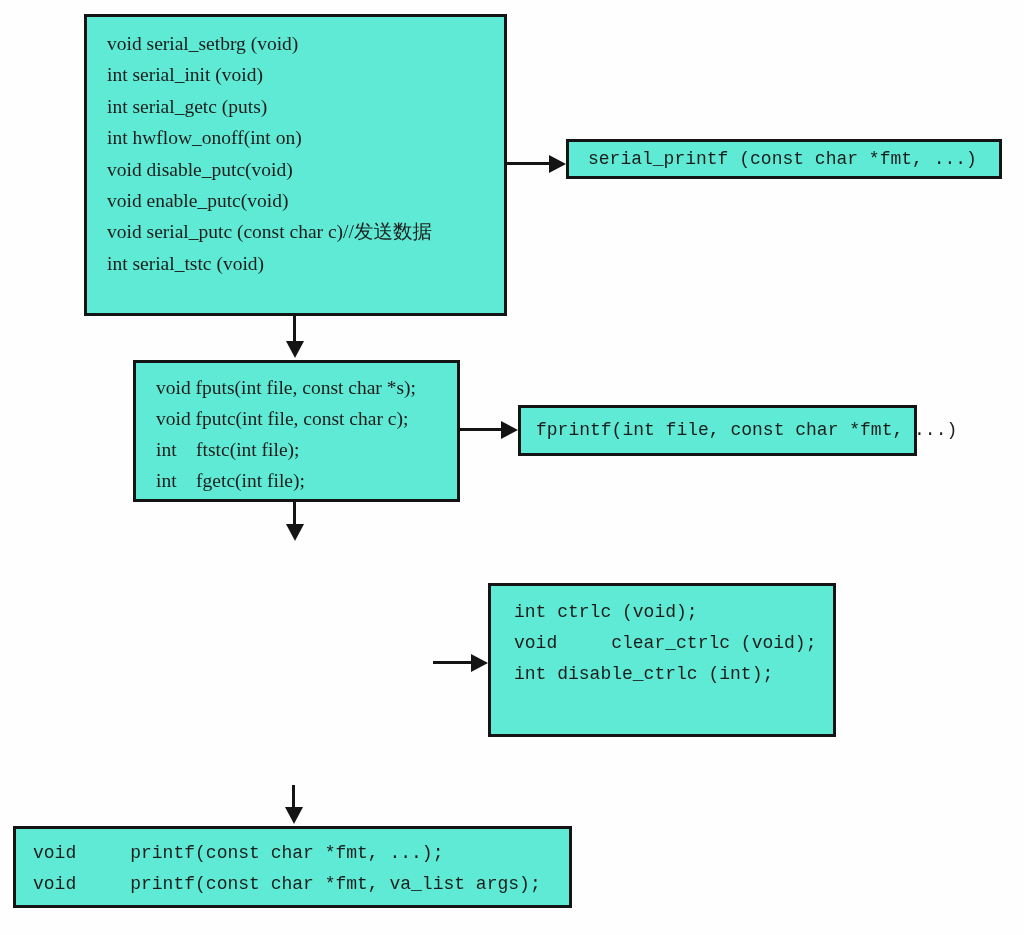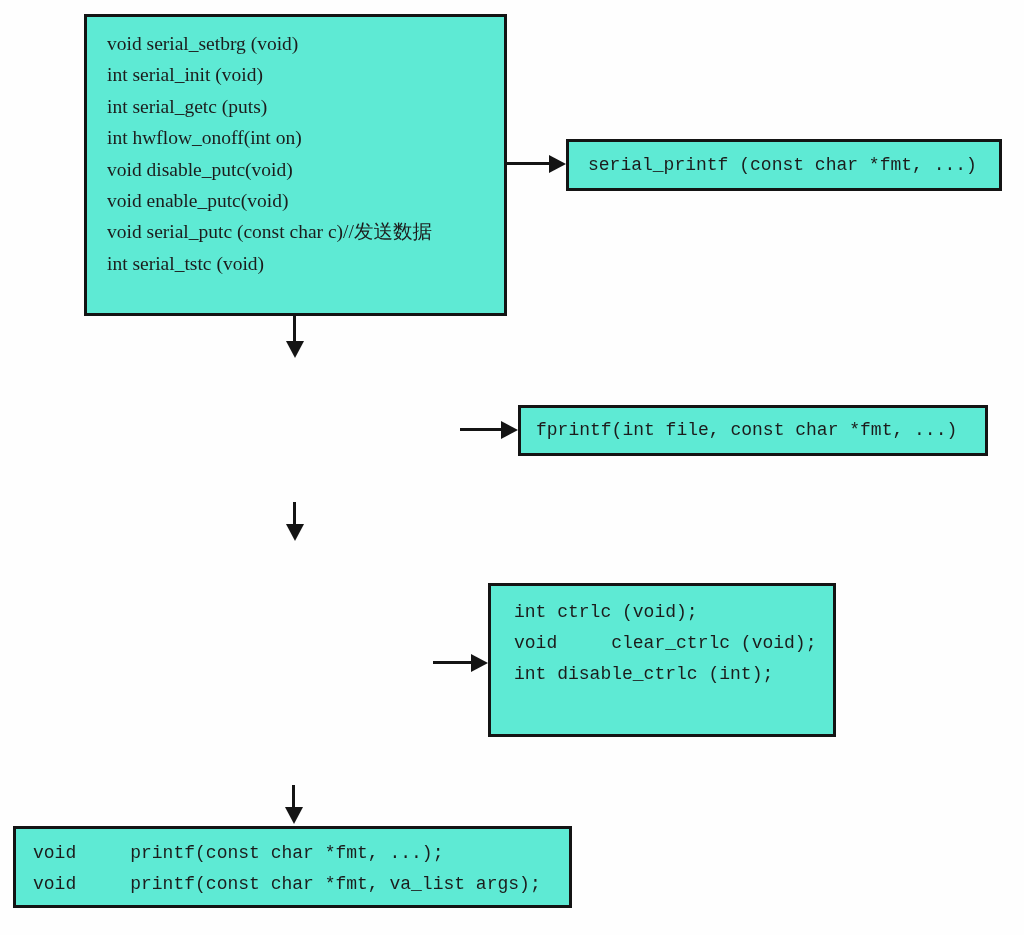--- a/index.html
+++ b/index.html
@@ -30,23 +30,23 @@
     font-size: 18px;
   }
   .line {
     white-space: pre;
     min-height: 31px;
     line-height: 31px;
   }
   
   #serial-box   { left: 84px;  top: 14px;  width: 423px; height: 302px; padding: 11px 6px 0 20px; }
   #serial-box .line { min-height: 31.4px; line-height: 31.4px; }
-  #serial-printf-box { left: 566px; top: 139px; width: 436px; height: 52px; display: flex; align-items: center; padding-left: 19px; }
+  #serial-printf-box { left: 566px; top: 139px; width: 436px; height: 40px; display: flex; align-items: center; padding-left: 19px; }
   #fileio-box   { left: 133px; top: 360px; width: 327px; height: 142px; padding: 9px 4px 0 20px; }
-  #fprintf-box  { left: 518px; top: 405px; width: 470px; height: 51px; display: flex; align-items: center; padding-left: 15px; }
+  #fprintf-box  { left: 518px; top: 405px; width: 399px; height: 51px; display: flex; align-items: center; padding-left: 15px; }
   #stdio-box    { left: 157px; top: 543px; width: 276px; height: 242px; padding: 12px 4px 0 22px; }
   #ctrlc-box    { left: 488px; top: 583px; width: 348px; height: 154px; padding: 11px 4px 0 23px; }
   #printf-box   { left: 13px;  top: 826px; width: 559px; height: 82px; padding: 9px 16px 0 17px; }
 
   
   .arrow-h {
     position: absolute;
     height: 3px;
     background: #141414;
   }
@@ -95,20 +95,26 @@
     <div class="line">void disable_putc(void)</div>
     <div class="line">void enable_putc(void)</div>
     <div class="line">void serial_putc (const char c)//发送数据</div>
     <div class="line">int serial_tstc (void)</div>
   </div>
 
   <div id="serial-printf-box" class="box mono-box">
     <div class="line">serial_printf (const char *fmt, ...)</div>
   </div>
 
+  <div id="fileio-box" class="box serif-box">
+    <div class="line">void fputs(int file, const char *s);</div>
+    <div class="line">void fputc(int file, const char c);</div>
+    <div class="line">int    ftstc(int file);</div>
+    <div class="line">int    fgetc(int file);</div>
+  </div>
 
   <div id="fprintf-box" class="box mono-box">
     <div class="line">fprintf(int file, const char *fmt, ...)</div>
   </div>
 
 
   <div id="ctrlc-box" class="box mono-box">
     <div class="line">int ctrlc (void);</div>
     <div class="line">void     clear_ctrlc (void);</div>
     <div class="line">int disable_ctrlc (int);</div>

